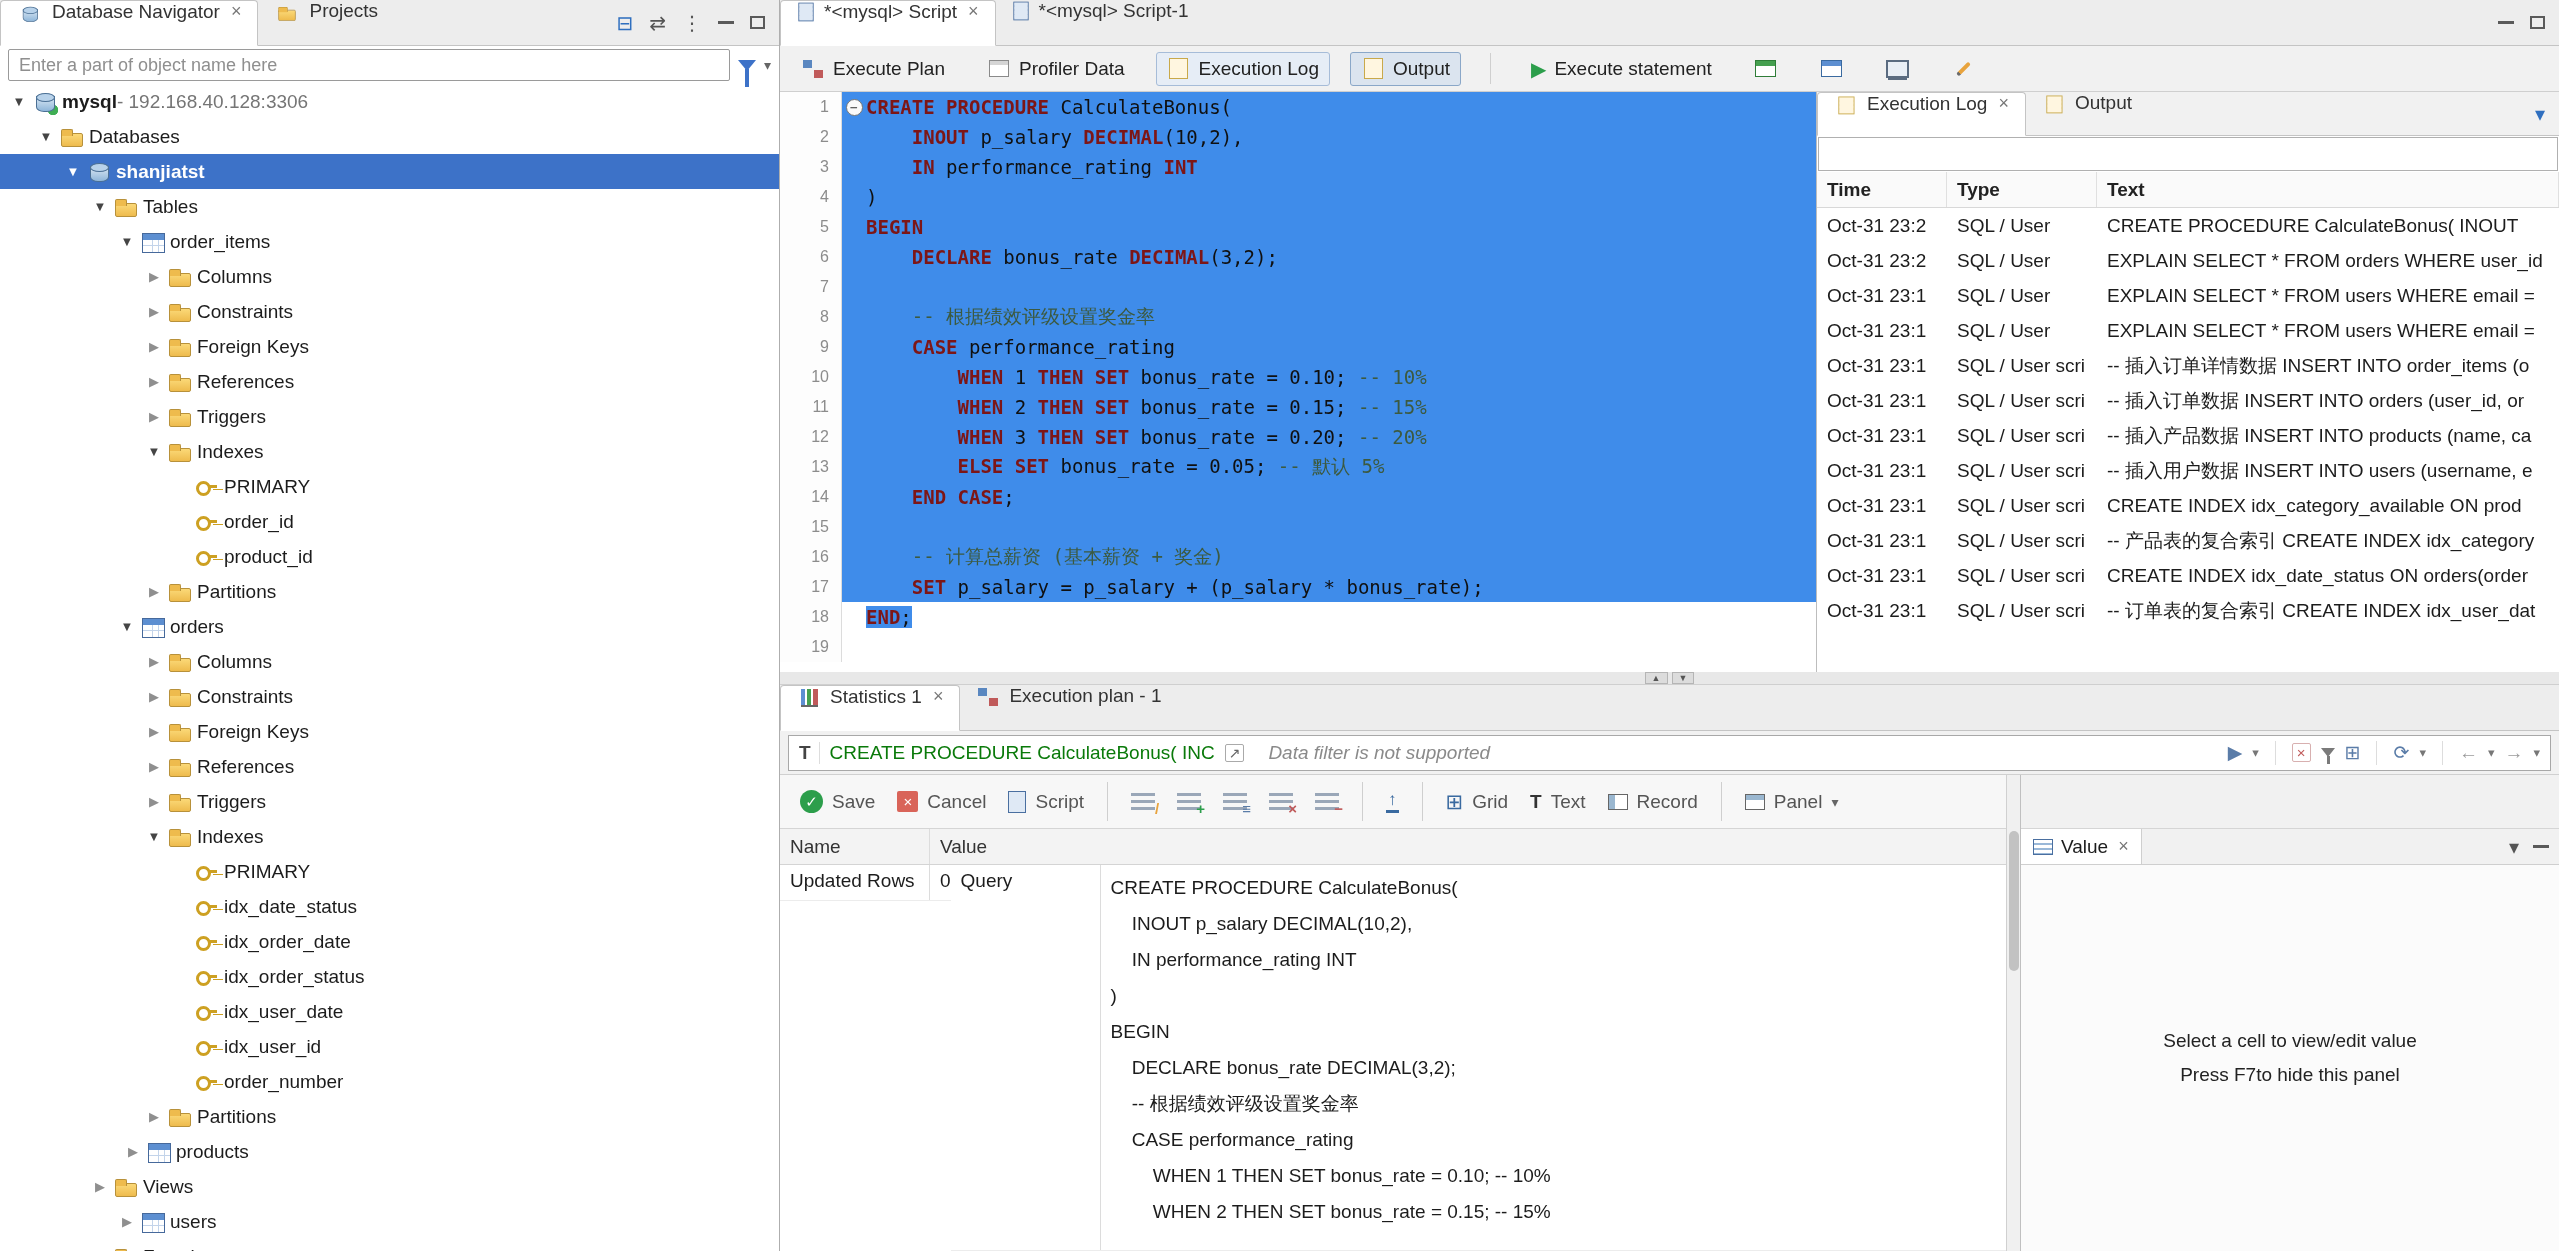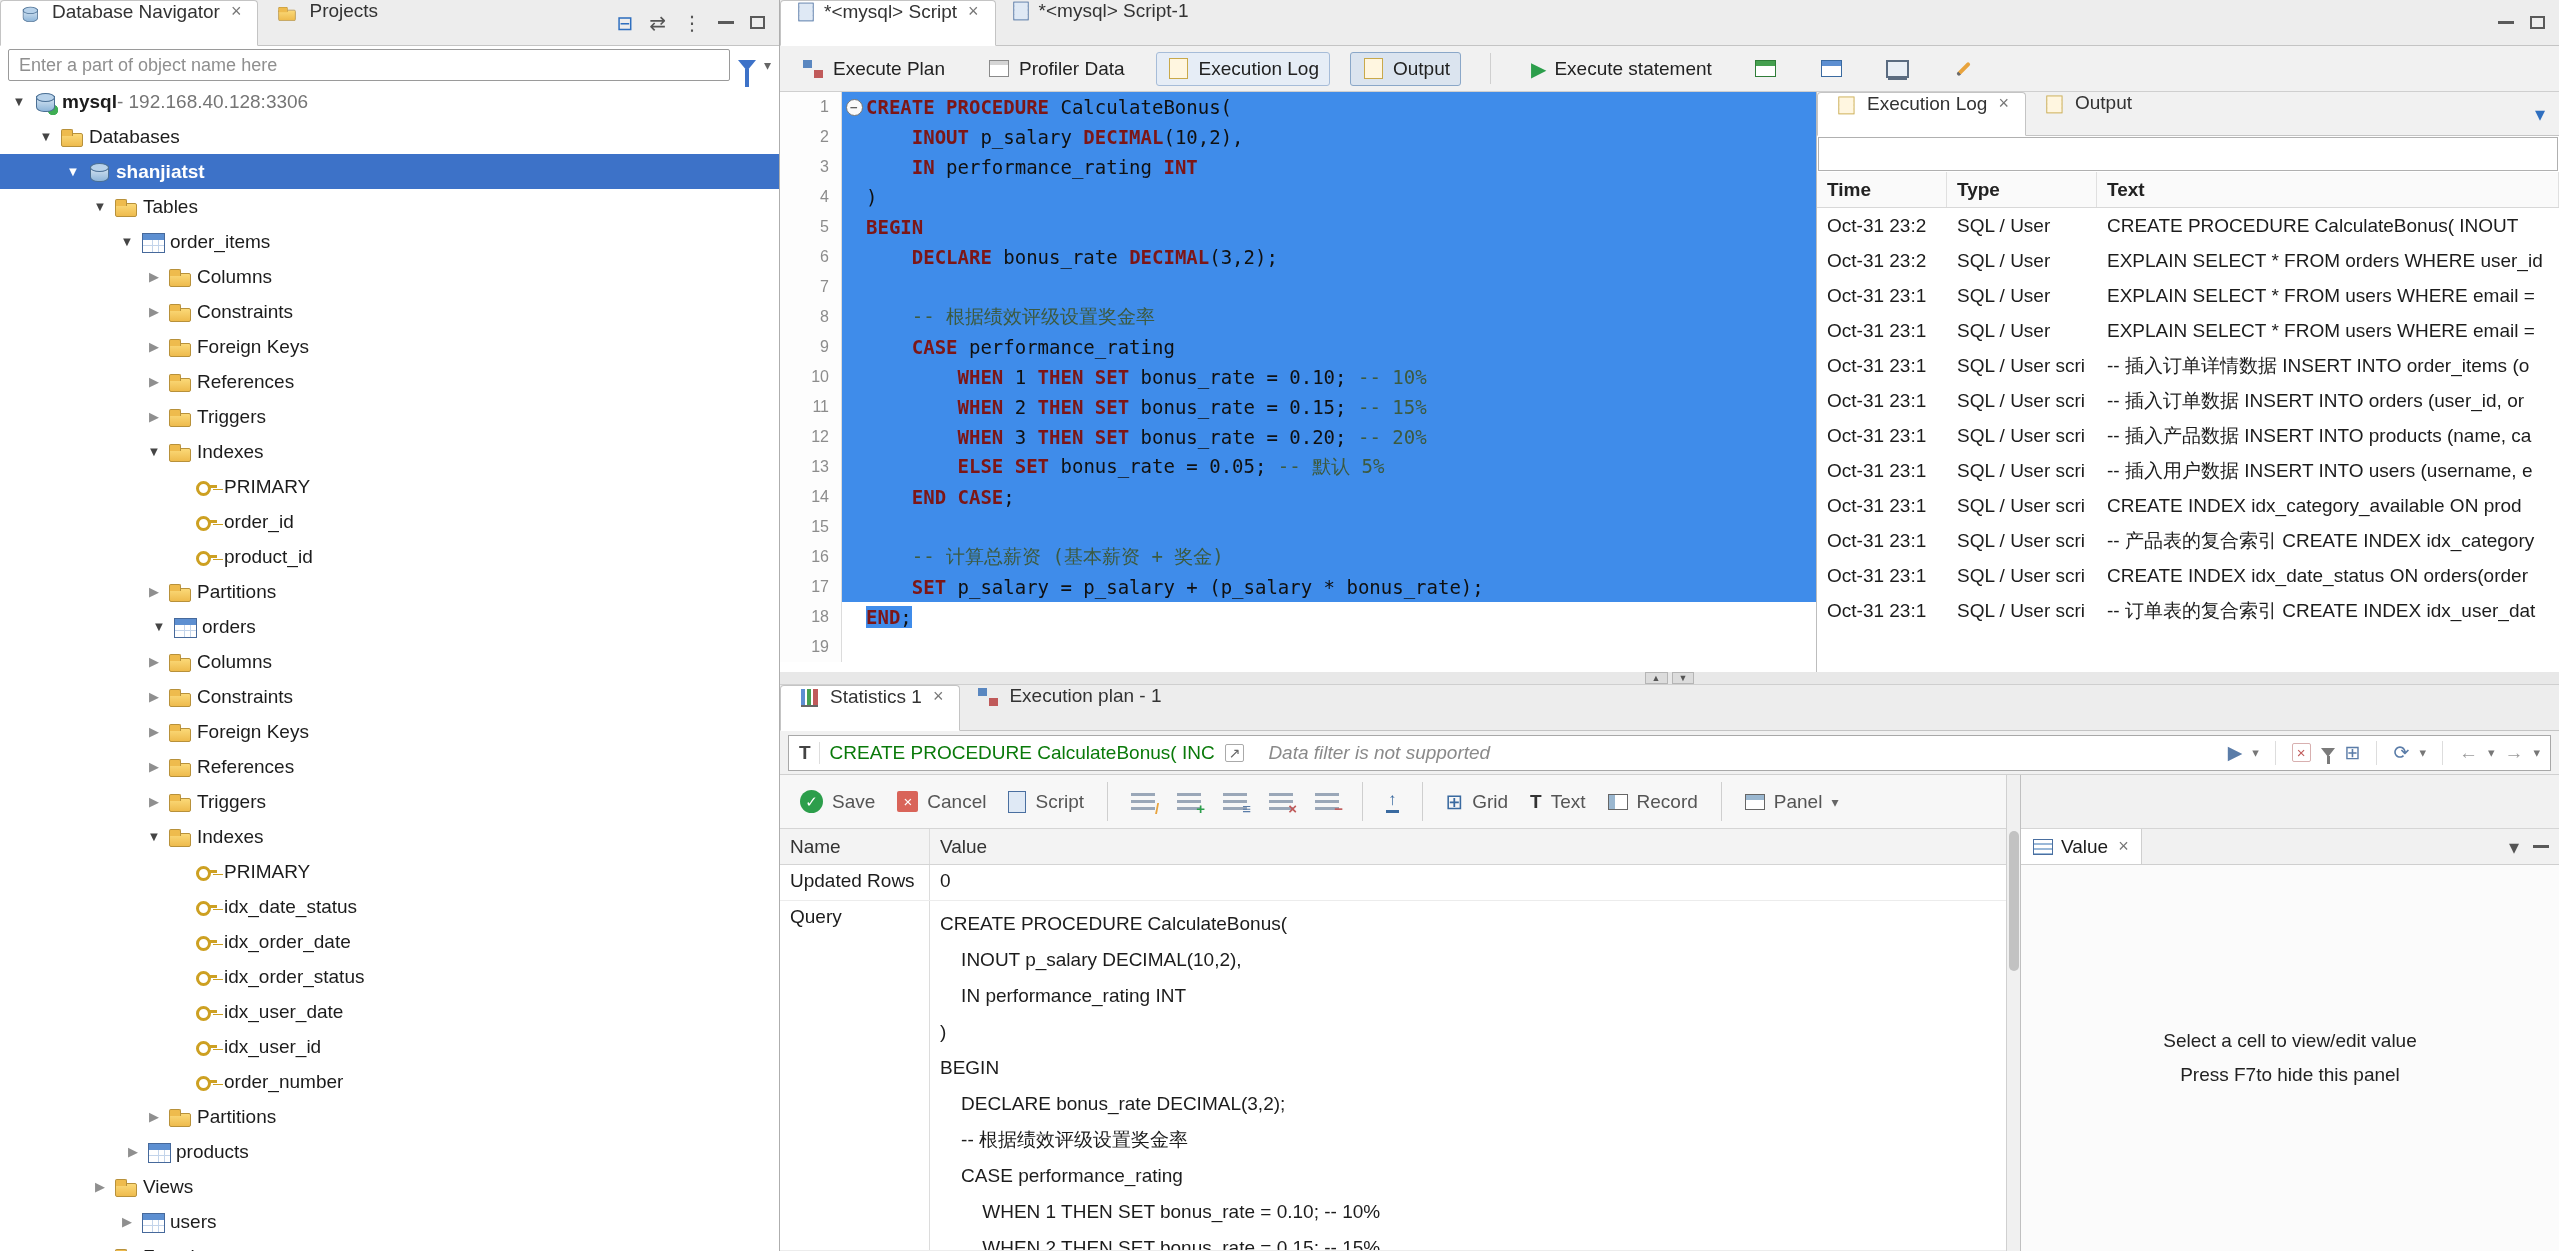--- a/index.html
+++ b/index.html
@@ -130,21 +130,21 @@
   .ico-import{color:#3a6aa0;font-weight:bold;border-bottom:3px solid #3a6aa0;padding:0 2px;font-size:17px}
   .ico-gridlbl{color:#3a6aa0;font-size:21px}
   .ico-T{color:#333;font-weight:bold;font-size:19px}
   .ico-record{width:20px;height:16px;border:1px solid #666;background:linear-gradient(90deg,#9ab7d0 0 6px,#fff 6px);display:inline-block}
   .ico-panel{width:20px;height:16px;border:1px solid #666;background:linear-gradient(#9ab7d0 0 5px,#fff 5px);display:inline-block}
 
   .ghead{height:36px;flex:none;display:flex;align-items:center;background:#f3f3f3;border-bottom:1px solid #d4d4d4;color:#333}
   .g-name{width:150px;flex:none;padding-left:10px;border-right:1px solid #dcdcdc;height:100%;display:flex;align-items:flex-start;padding-top:5px;overflow:hidden;white-space:nowrap}
   .ghead .g-name,.ghead .g-value{align-items:center;padding-top:0}
   .g-value{flex:1;padding-left:10px;min-width:0;height:100%;display:flex;align-items:flex-start;padding-top:5px;overflow:hidden}
-  .gbody{flex:1;overflow:hidden;display:flex;flex-direction:column}
+  .gbody{flex:1;overflow:hidden;display:flex;}
   .grow{display:flex;border-bottom:1px solid #ececec;flex:none}
   .grow.short{height:36px}
   .grow.tall{flex:1;overflow:hidden}
   .qlines{flex-direction:column;align-items:stretch;display:flex}
   .qline{white-space:pre;line-height:36px;height:36px;flex:none}
 
   .vscroll{width:14px;flex:none;background:#f0f0f0;border-left:1px solid #d0d0d0;position:relative}
   .vthumb{position:absolute;top:56px;left:2px;width:10px;height:140px;background:#c2c2c2;border-radius:5px}
 
   .vpanel{width:539px;flex:none;display:flex;flex-direction:column;background:#fbfbfb;border-left:1px solid #c0c0c0}
@@ -267,21 +267,21 @@
     <span class="ic ic-key"></span>
     <span class="lbl">product_id</span>
     <span class="sub"></span>
   </div>
         <div class="trow" style="padding-left: 141px;">
     <span class="arrow col"></span>
     <span class="ic ic-folder"></span>
     <span class="lbl">Partitions</span>
     <span class="sub"></span>
   </div>
-        <div class="trow" style="padding-left: 114px; margin-left: 32px;">
+        <div class="trow" style="padding-left: 114px;">
     <span class="arrow exp"></span>
     <span class="ic ic-table"></span>
     <span class="lbl">orders</span>
     <span class="sub"></span>
   </div>
         <div class="trow" style="padding-left: 141px;">
     <span class="arrow col"></span>
     <span class="ic ic-folder"></span>
     <span class="lbl">Columns</span>
     <span class="sub"></span>

